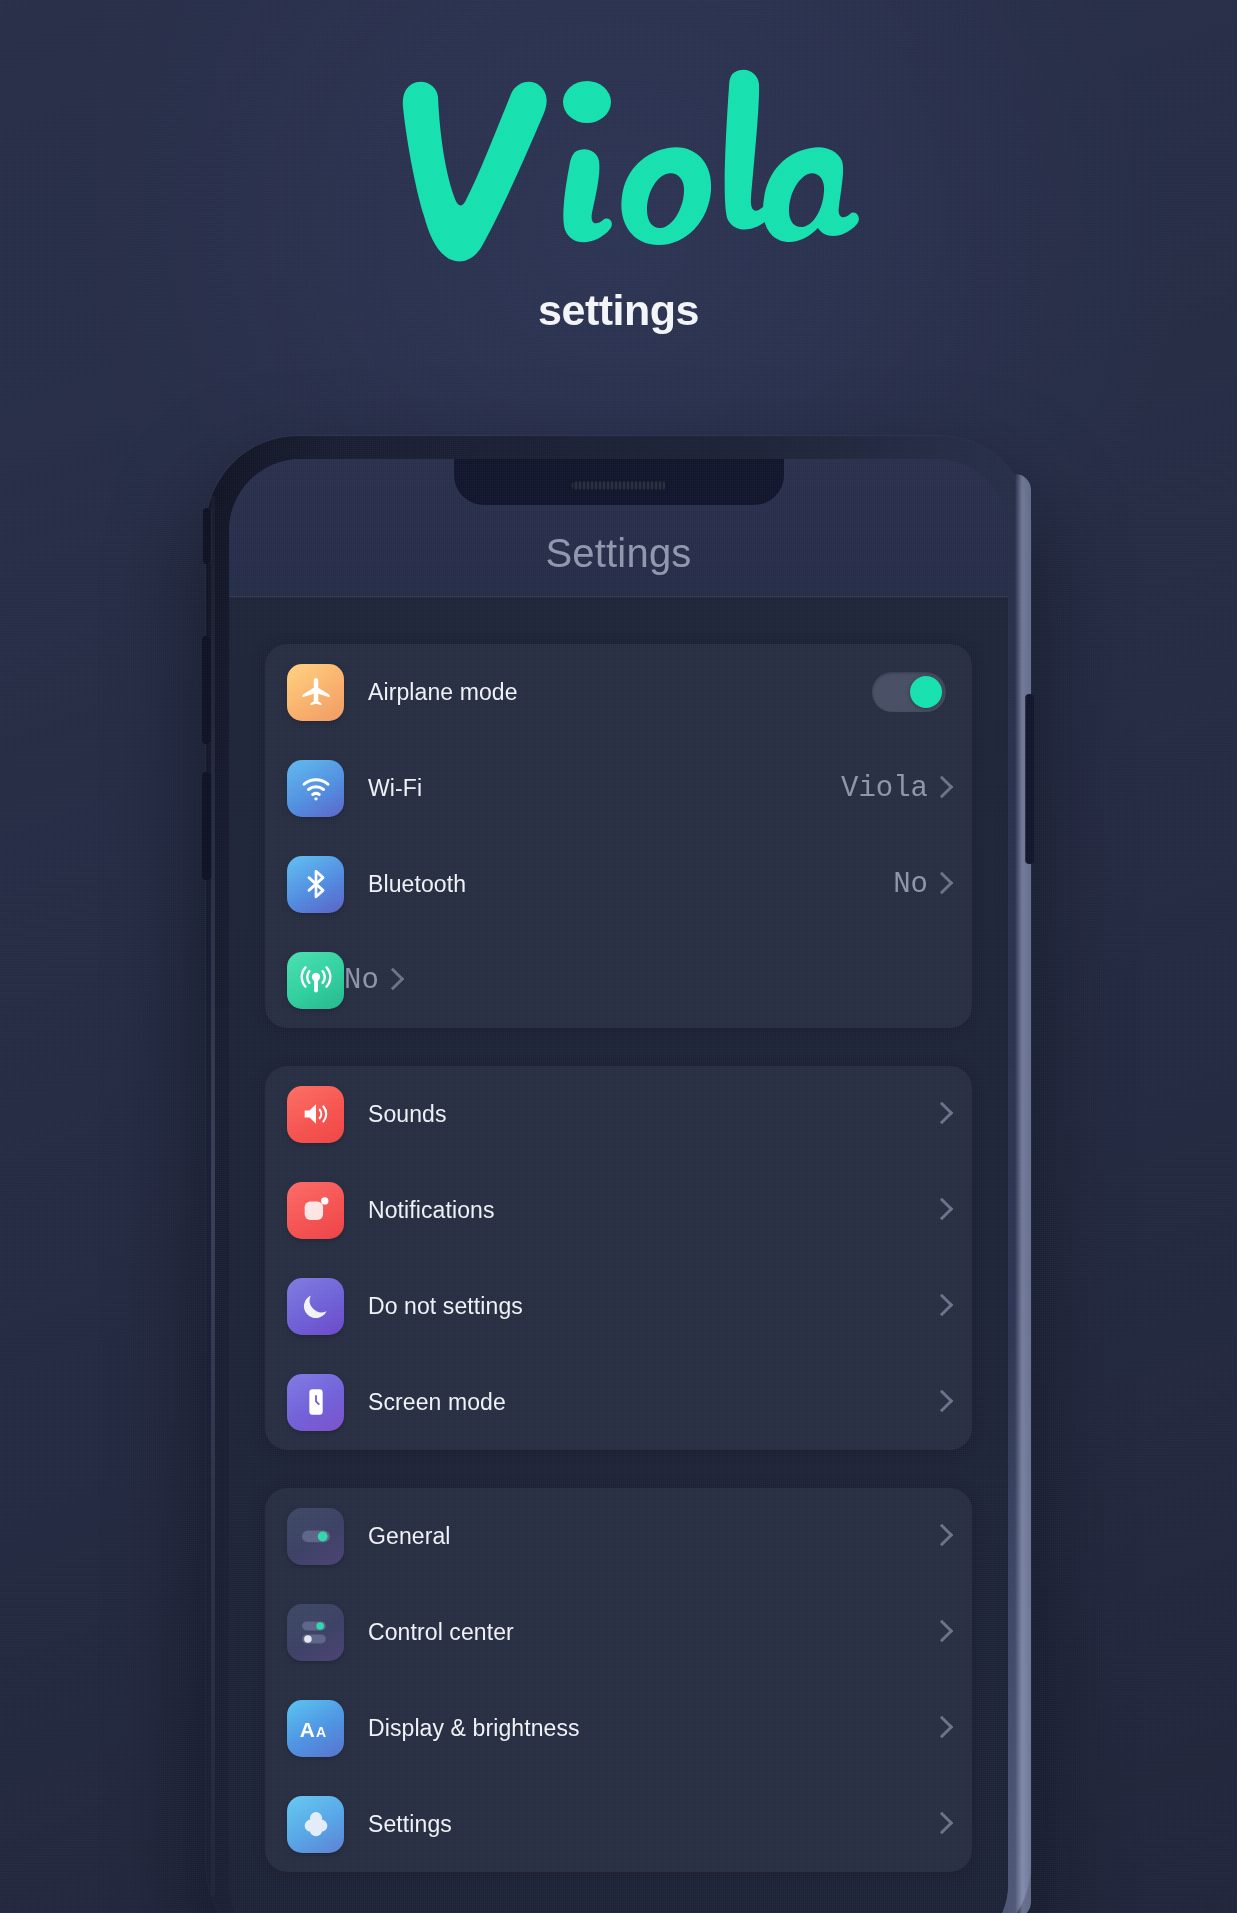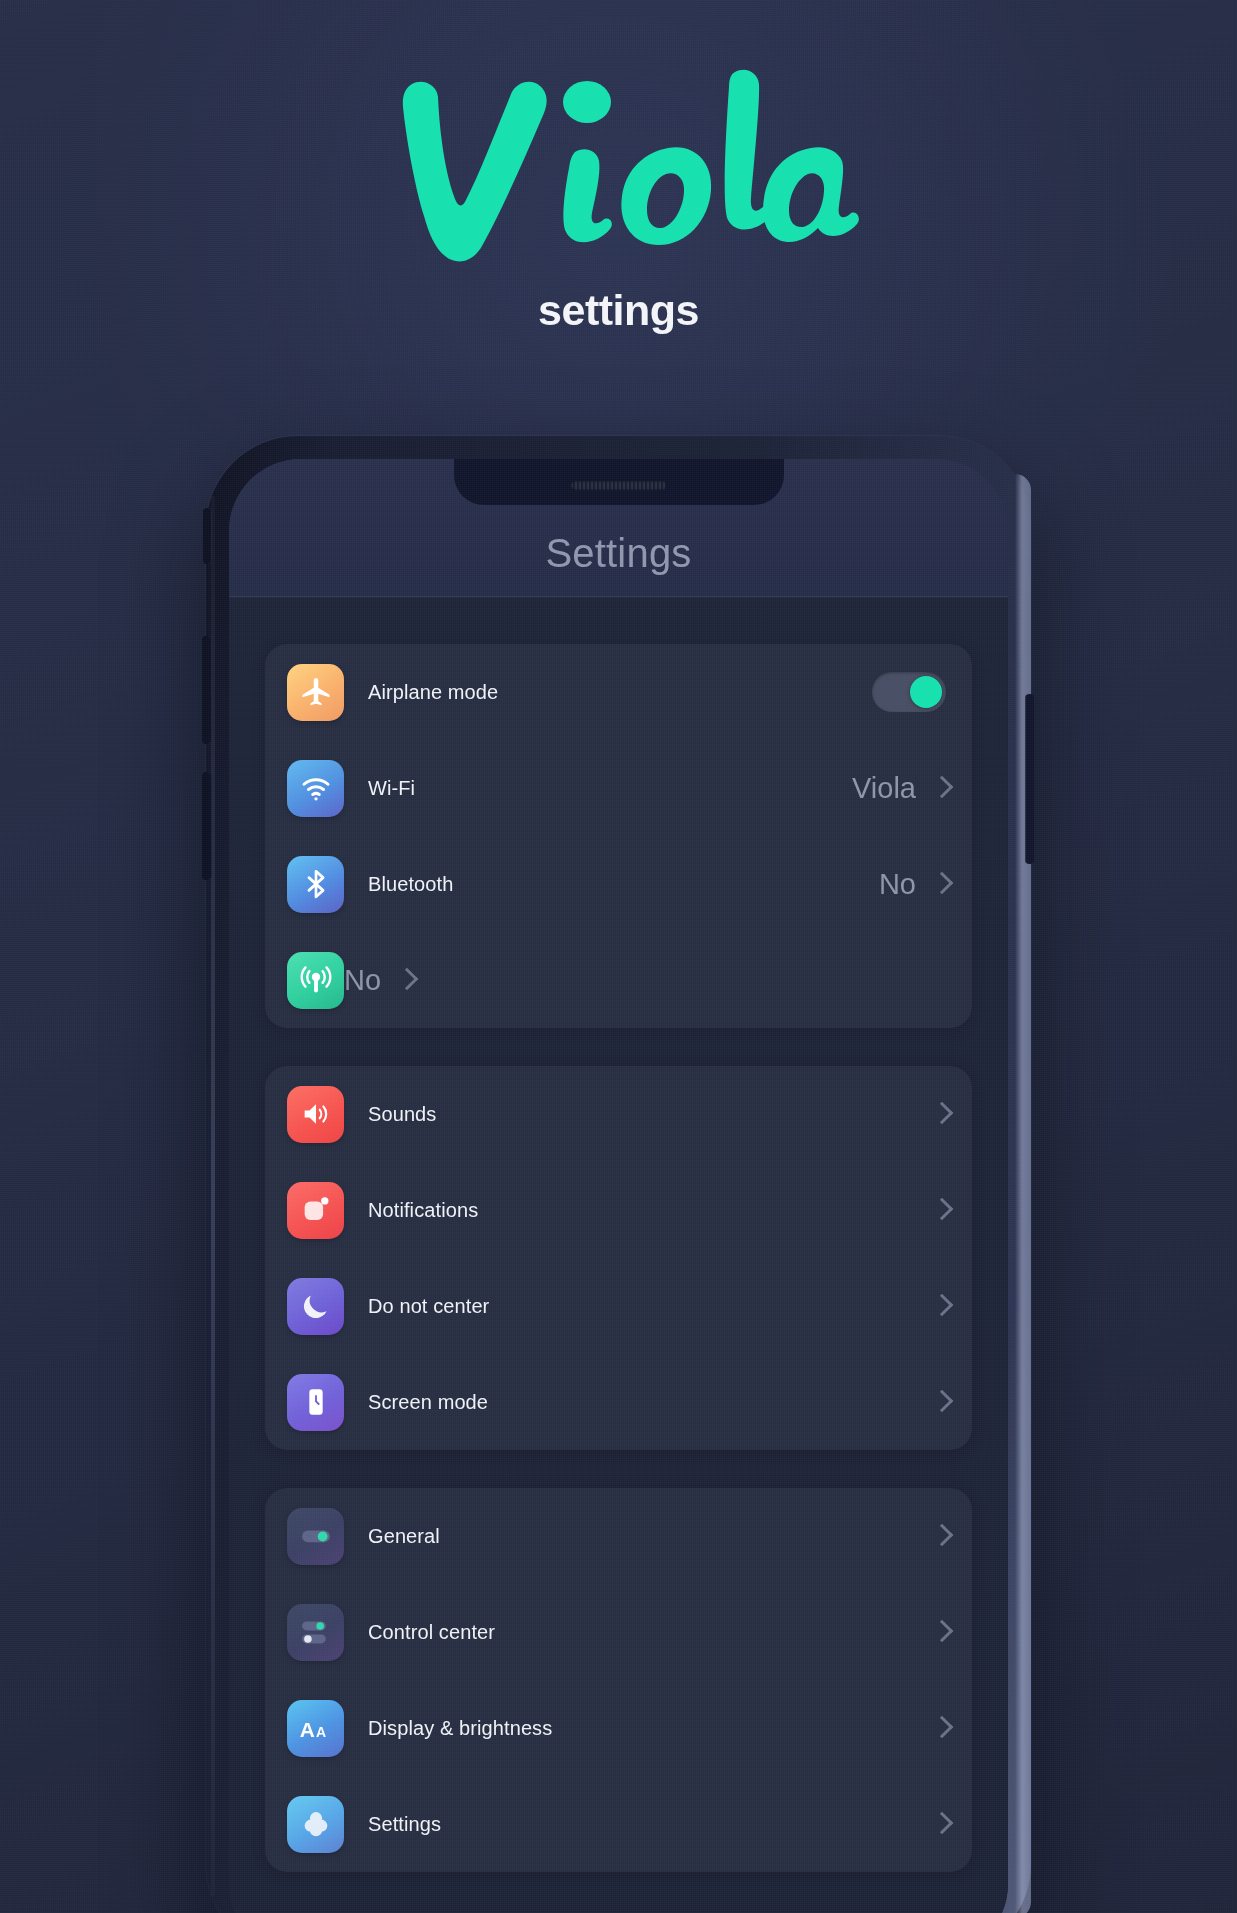--- a/index.html
+++ b/index.html
@@ -196,32 +196,33 @@
   .ic-sounds   { background: linear-gradient(150deg, #fc6d63 0%, #f5514c 60%, #ee4244 100%); }
   .ic-dnd      { background: linear-gradient(150deg, #7e7ae0 0%, #6d5fd6 55%, #6a46c8 100%); }
   .ic-screen   { background: linear-gradient(150deg, #8079e4 0%, #6f5fd8 55%, #7b4fca 100%); }
   .ic-general  { background: linear-gradient(150deg, #3c4663 0%, #3a3f63 55%, #4a3f72 100%); }
   .ic-control  { background: linear-gradient(150deg, #3b4663 0%, #3a3f63 55%, #4a3f72 100%); }
   .ic-display  { background: linear-gradient(150deg, #57c4f1 0%, #4b92e2 55%, #5670cd 100%); }
   .ic-wall     { background: linear-gradient(150deg, #63c9f0 0%, #55a4e6 55%, #5b7ed2 100%); }
 
   .label {
     margin-left: 24px;
-    font-size: 20px;
+    font-size: 23px;
     color: #eef1f6;
     letter-spacing: 0.1px;
     flex: 1 1 auto;
     white-space: nowrap;
   }
 
   .value {
     font-size: 29px;
     color: #8d93a9;
-    margin-right: 18px;
+    margin-right: 6px;
     white-space: nowrap;
+    font-family: Liberation Mono, monospace;
   }
 
   .chev {
     width: 12px; height: 22px;
     flex: 0 0 12px;
     position: relative;
   }
   .chev::before {
     content: "";
     position: absolute;
@@ -387,21 +388,21 @@
           <span class="label">Notifications</span>
           <span class="chev"></span>
         </div>
 
         <div class="row">
           <span class="icon ic-dnd">
             <svg width="33" height="33" viewBox="0 0 24 24">
               <path d="M20 15.4A8.6 8.6 0 0 1 8.6 4 8.6 8.6 0 1 0 20 15.4z" fill="#f0f2f8"></path>
             </svg>
           </span>
-          <span class="label">Do not center</span>
+          <span class="label">Do not settings</span>
           <span class="chev"></span>
         </div>
 
         <div class="row">
           <span class="icon ic-screen">
             <svg width="32" height="32" viewBox="0 0 24 24">
               <rect x="7" y="2.5" width="10" height="19" rx="2.4" fill="#ffffff"></rect>
               <path d="M12 7.5v4l2 2" fill="none" stroke="#6d5fd6" stroke-width="1.4" stroke-linecap="round"></path>
             </svg>
           </span>

